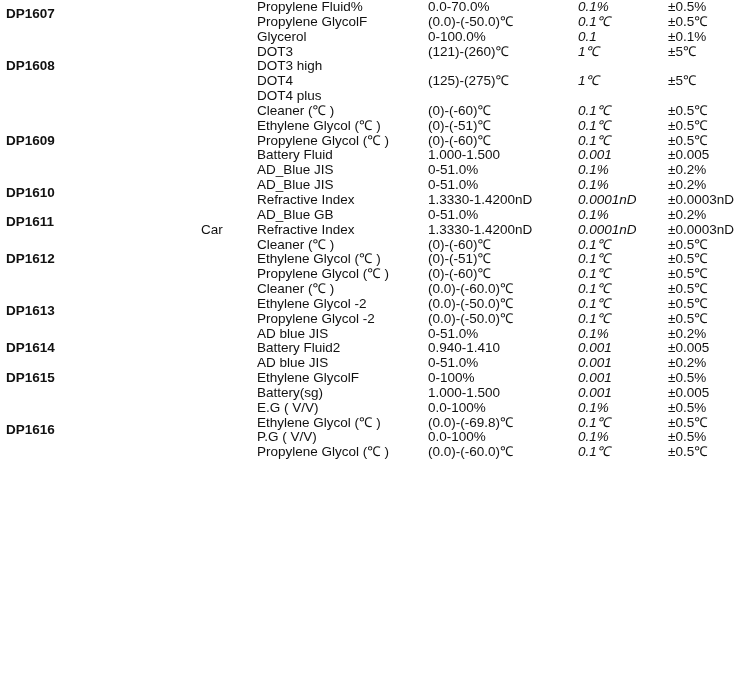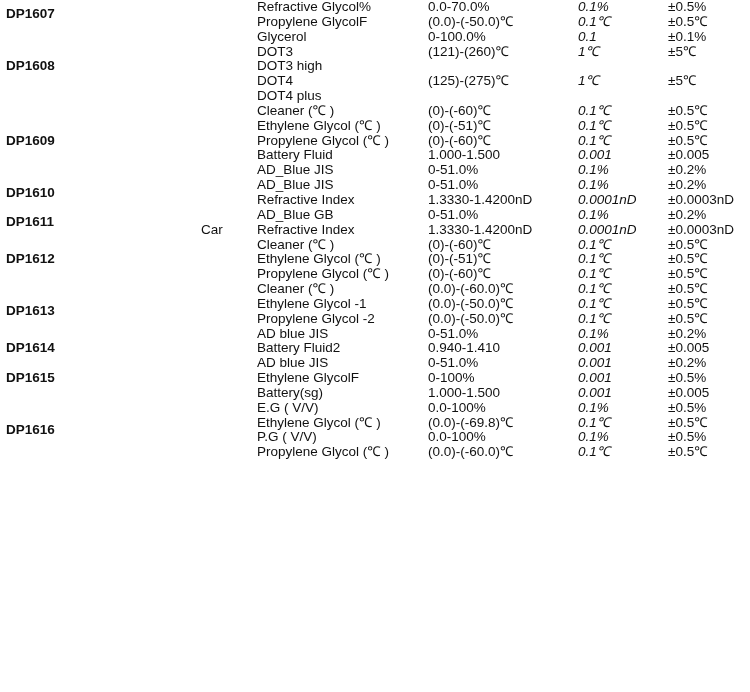--- a/index.html
+++ b/index.html
@@ -80,21 +80,21 @@
     <col class="c-cat">
     <col class="c-param">
     <col class="c-range">
     <col class="c-res">
     <col class="c-acc">
   </colgroup>
   <tbody id="spec-body">
       <tr class="grp-start">
         <td class="cell-model" rowspan="2">DP1607</td>
         <td class="cell-cat" rowspan="31">Car</td>
-        <td class="cell-param">Refractive Glycol%</td>
+        <td class="cell-param">Propylene Fluid%</td>
         <td class="cell-range">0.0-70.0%</td>
         <td class="cell-res">0.1%</td>
         <td class="cell-acc">±0.5%</td>
       </tr>
       <tr class="grp-end">
         <td class="cell-param">Propylene GlycolF</td>
         <td class="cell-range">(0.0)-(-50.0)℃</td>
         <td class="cell-res">0.1℃</td>
         <td class="cell-acc">±0.5℃</td>
       </tr>
@@ -206,21 +206,21 @@
         <td class="cell-acc">±0.5℃</td>
       </tr>
       <tr class="grp-start">
         <td class="cell-model" rowspan="4">DP1613</td>
         <td class="cell-param">Cleaner (℃ )</td>
         <td class="cell-range">(0.0)-(-60.0)℃</td>
         <td class="cell-res">0.1℃</td>
         <td class="cell-acc">±0.5℃</td>
       </tr>
       <tr>
-        <td class="cell-param">Ethylene Glycol  -1</td>
+        <td class="cell-param">Ethylene Glycol  -2</td>
         <td class="cell-range">(0.0)-(-50.0)℃</td>
         <td class="cell-res">0.1℃</td>
         <td class="cell-acc">±0.5℃</td>
       </tr>
       <tr>
         <td class="cell-param">Propylene Glycol  -2</td>
         <td class="cell-range">(0.0)-(-50.0)℃</td>
         <td class="cell-res">0.1℃</td>
         <td class="cell-acc">±0.5℃</td>
       </tr>

